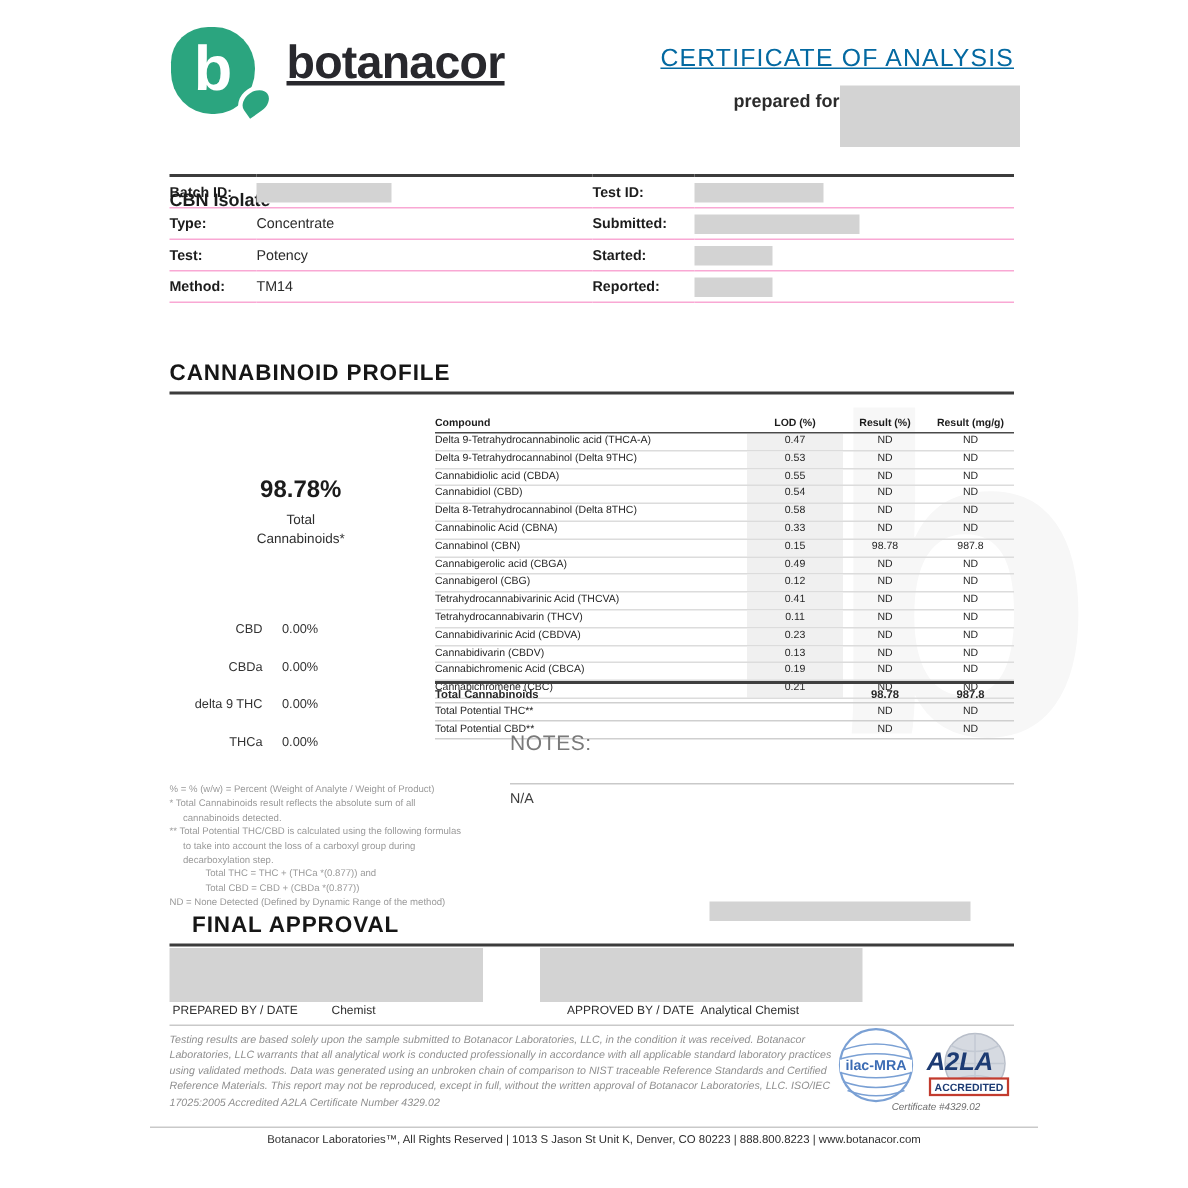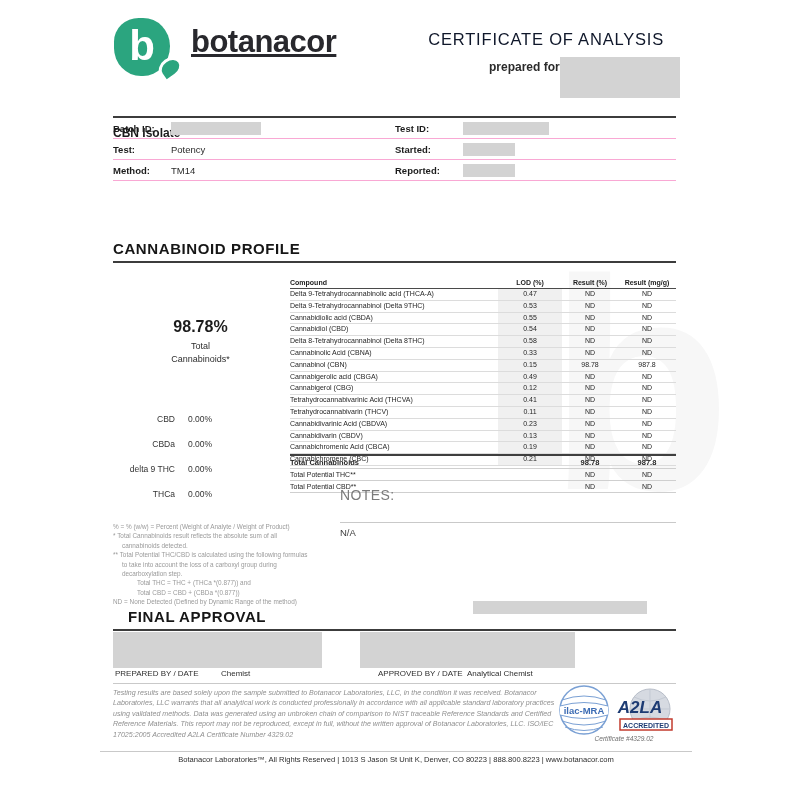--- a/index.html
+++ b/index.html
@@ -11,21 +11,21 @@
   .watermark{position:absolute;left:548px;top:235px;font-size:300px;font-weight:bold;
              color:rgba(40,40,40,0.035);line-height:1;z-index:0;}
 
   
   .logo-blob{position:absolute;left:114px;top:18px;width:56px;height:58px;background:#2ba57f;
              border-radius:46% 50% 50% 50% / 42% 50% 54% 50%;color:#fff;font-weight:bold;
              font-size:42px;text-align:center;line-height:56px;}
   .logo-dot{position:absolute;left:44px;top:40px;width:19px;height:14px;background:#2ba57f;
             border:3px solid #fff;border-radius:50% 50% 50% 0;transform:rotate(-35deg);}
   .brand{left:191px;top:24px;font-size:31px;font-weight:bold;color:#28282d;letter-spacing:-0.5px;text-decoration:underline;}
-  .coa-title{right:128px;top:30px;font-size:16.5px;color:#0f172a;letter-spacing:0.8px;}
+  .coa-title{right:116px;top:30px;font-size:16.5px;color:#0369a1;letter-spacing:0.8px;text-decoration:underline;}
   .prep-label{left:489px;top:60px;font-size:12px;font-weight:600;color:#2b2b2b;}
   .redact{display:inline-block;background:#d3d3d3;height:13px;vertical-align:middle;}
   .box-redact{background:#d3d3d3;}
 
   
   .sample-name{left:113px;top:98px;font-size:12px;font-weight:600;color:#1c1c1c;margin-top:28px;}
   .info-table{left:113px;top:116px;width:563px;border-collapse:collapse;border-top:2px solid #3c3c3c;}
   .info-table td{height:20px;border-bottom:1px solid #f9a8d4;font-size:9.5px;vertical-align:middle;padding:0;}
   .info-table td.lbl{font-weight:bold;color:#1c1c1c;}
   .info-table td.val{color:#2b2b2b;}
@@ -106,20 +106,26 @@
         <col class="c2">
         <col class="c3">
         <col class="c4">
       </colgroup>
     <tbody>
         <tr>
           <td class="lbl">Batch ID:</td>
           <td class="val"><span class="redact" style="width: 90px;"></span></td>
           <td class="lbl">Test ID:</td>
           <td class="val"><span class="redact" style="width: 86px;"></span></td>
+        </tr>
+        <tr>
+          <td class="lbl">Type:</td>
+          <td class="val">Concentrate</td>
+          <td class="lbl">Submitted:</td>
+          <td class="val"><span class="redact" style="width: 110px;"></span></td>
         </tr>
         <tr>
           <td class="lbl">Test:</td>
           <td class="val">Potency</td>
           <td class="lbl">Started:</td>
           <td class="val"><span class="redact" style="width: 52px;"></span></td>
         </tr>
         <tr>
           <td class="lbl">Method:</td>
           <td class="val">TM14</td>

